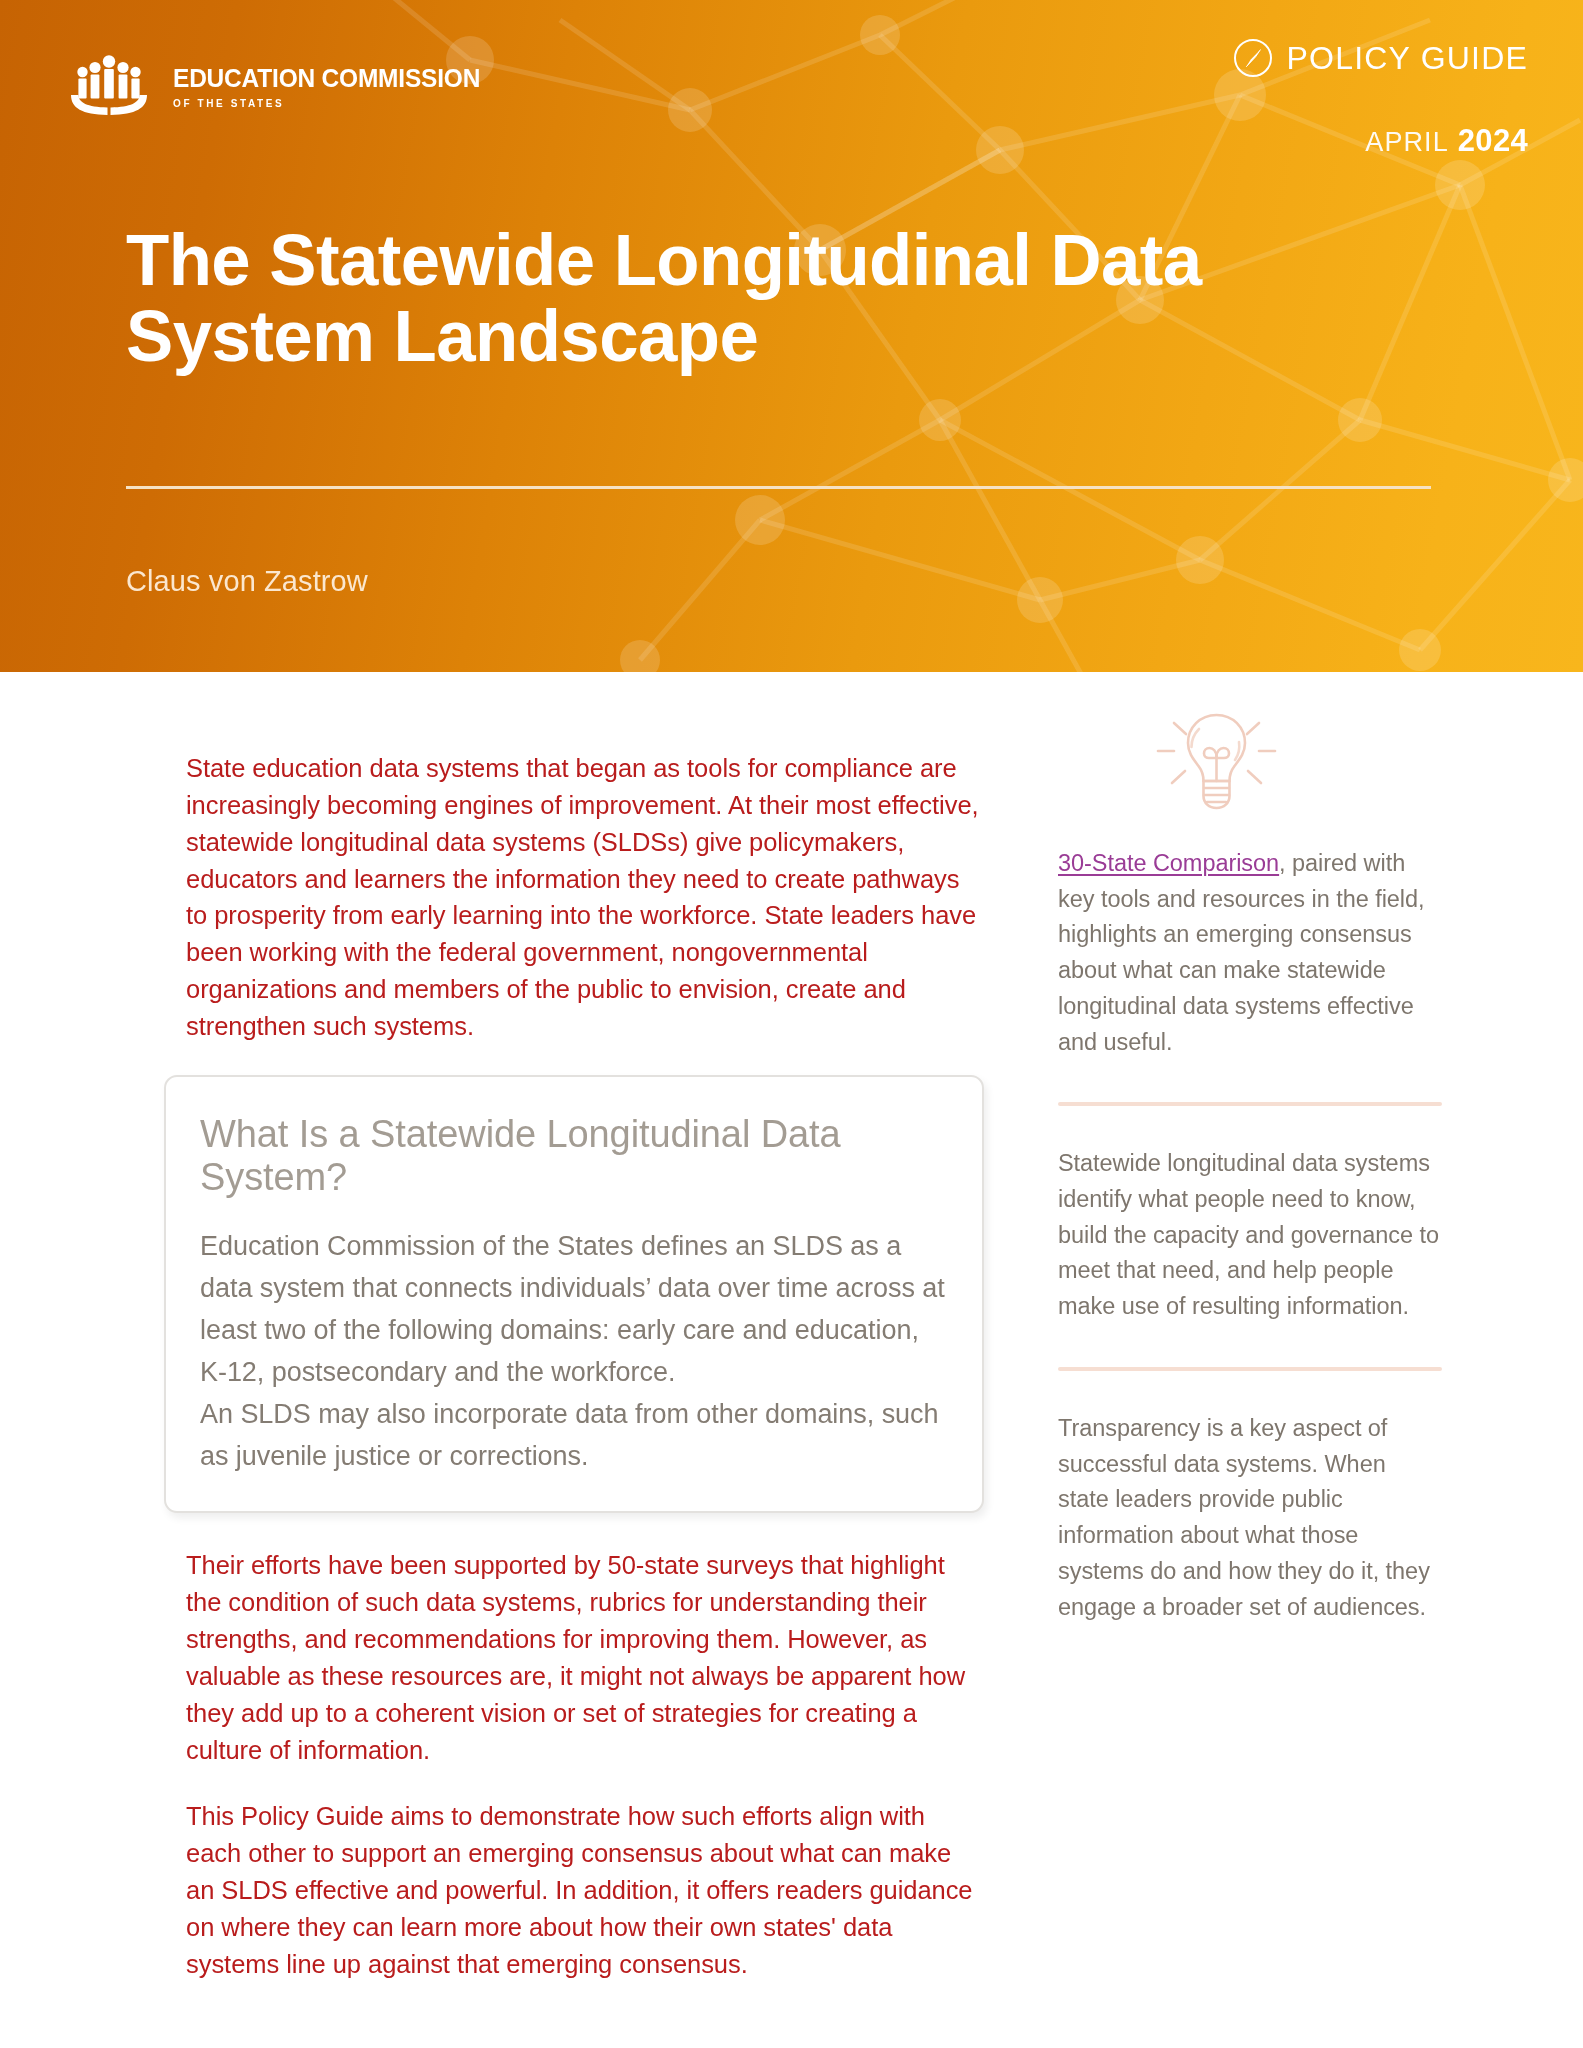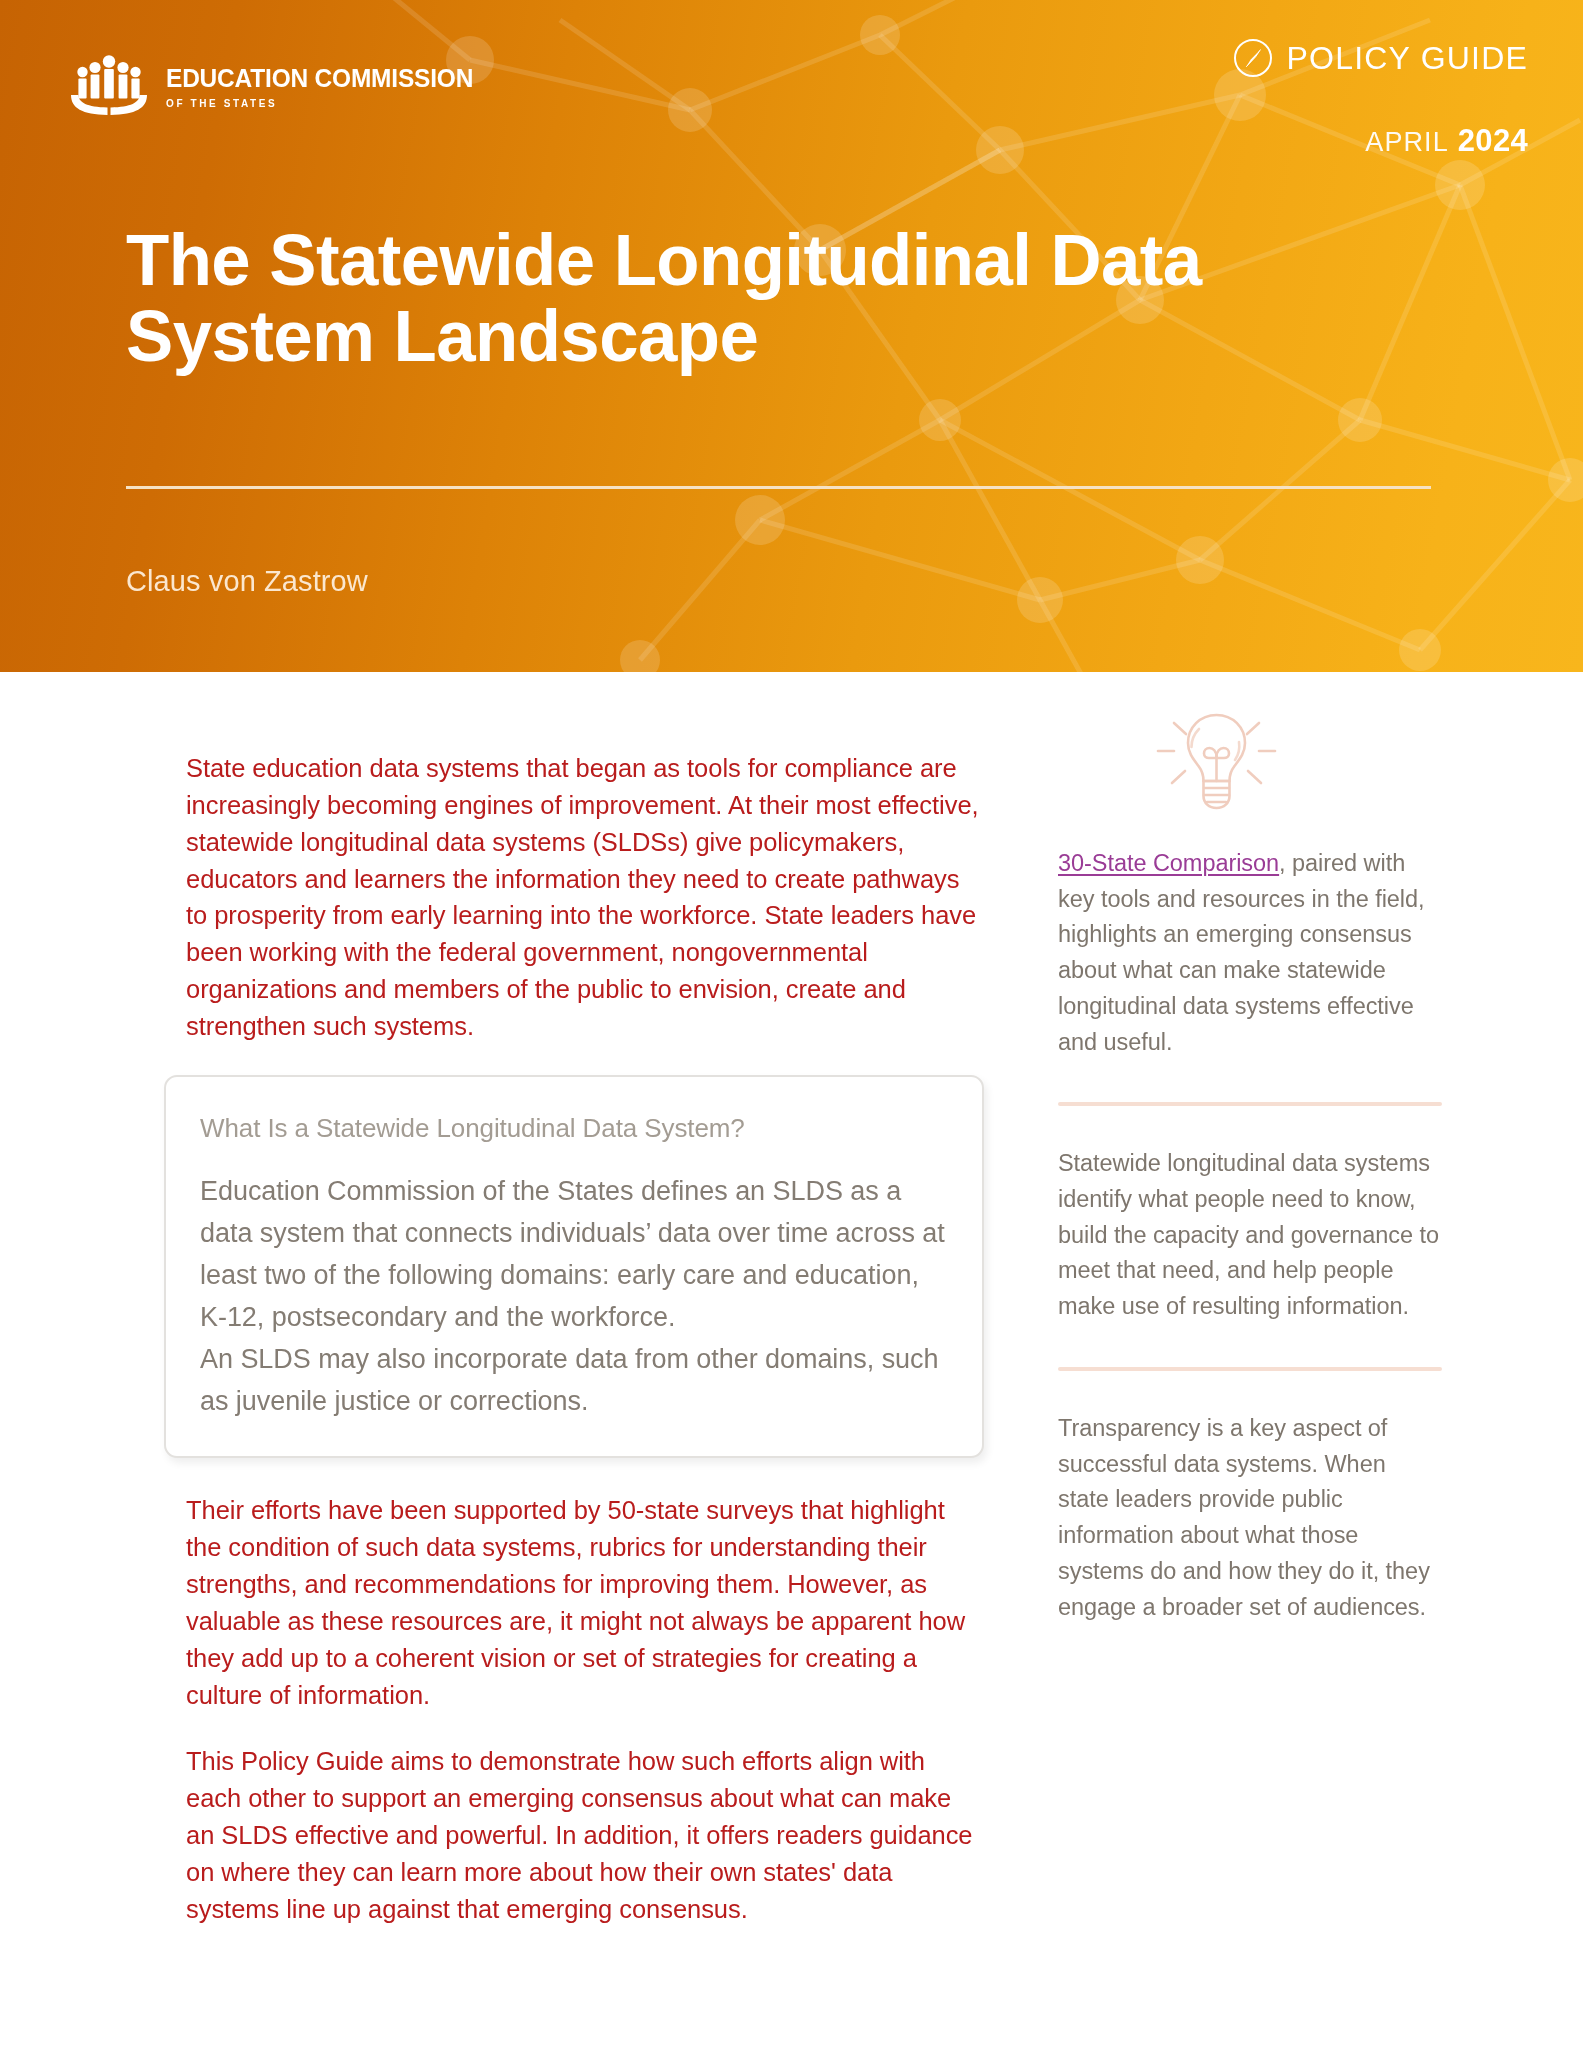--- a/index.html
+++ b/index.html
@@ -12,21 +12,21 @@
   .page { position:relative; width:1583px; height:2048px; overflow:hidden; background:#fff; }
 
   
   .hero {
     position:absolute; left:0; top:0; width:1583px; height:672px;
     background:linear-gradient(100deg,#C66303 0%,#CE6C04 14%,#DD8207 34%,#EA9A0E 57%,#F2A714 75%,#F7B219 90%,#F8B61C 100%);
     overflow:hidden;
   }
   .hero-net { position:absolute; inset:0; width:100%; height:100%; }
 
-  .logo-wrap { position:absolute; left:70px; top:55px; display:flex; align-items:center; gap:16px; }
+  .logo-wrap { position:absolute; left:70px; top:55px; display:flex; align-items:center; gap:23px; }
   .logo-mark { width:80px; height:62px; }
   .logo-words { display:flex; flex-direction:column; gap:5px; }
   .logo-line1 {
     color:#fff; font-size:25.5px; font-weight:700; letter-spacing:-0.2px;
     font-family:"Liberation Sans Narrow","Liberation Sans",sans-serif;
     transform:scaleX(0.96); transform-origin:left center; white-space:nowrap;
   }
   .logo-line2 {
     color:#fff; font-size:10px; font-weight:700; letter-spacing:2.6px;
     font-family:"Liberation Sans Narrow","Liberation Sans",sans-serif; white-space:nowrap;
@@ -63,21 +63,21 @@
   .body-p:last-child { margin-bottom:0; }
 
   
   .callout {
     border:2px solid #E3E1DE; border-radius:13px;
     background:#fff; padding:36px 36px 34px 34px;
     box-shadow:3px 5px 9px rgba(0,0,0,0.07);
     margin:24px 0 34px 0; width:820px; margin-left:-22px;
   }
   .callout-title {
-    color:#A39C93; font-size:26px; font-weight:400; letter-spacing:-0.1px;
+    color:#A39C93; font-size:38px; font-weight:400; letter-spacing:-0.1px;
     margin-bottom:26px;
   }
   .callout-body { color:#847C73; font-size:27px; line-height:1.56; letter-spacing:-0.05px; }
   .callout-body p { margin:0; }
 
   
   .bulb { width:145px; height:118px; margin:0 auto 26px 86px; display:block; }
   .side-block { color:#7E766D; font-size:23.5px; line-height:1.52; letter-spacing:-0.05px; }
   .side-link { color:#9A3C96; text-decoration:underline; text-underline-offset:3px; }
   .side-sep { height:4px; background:#F6DED2; border-radius:2px; margin:42px 0 40px 0; }

